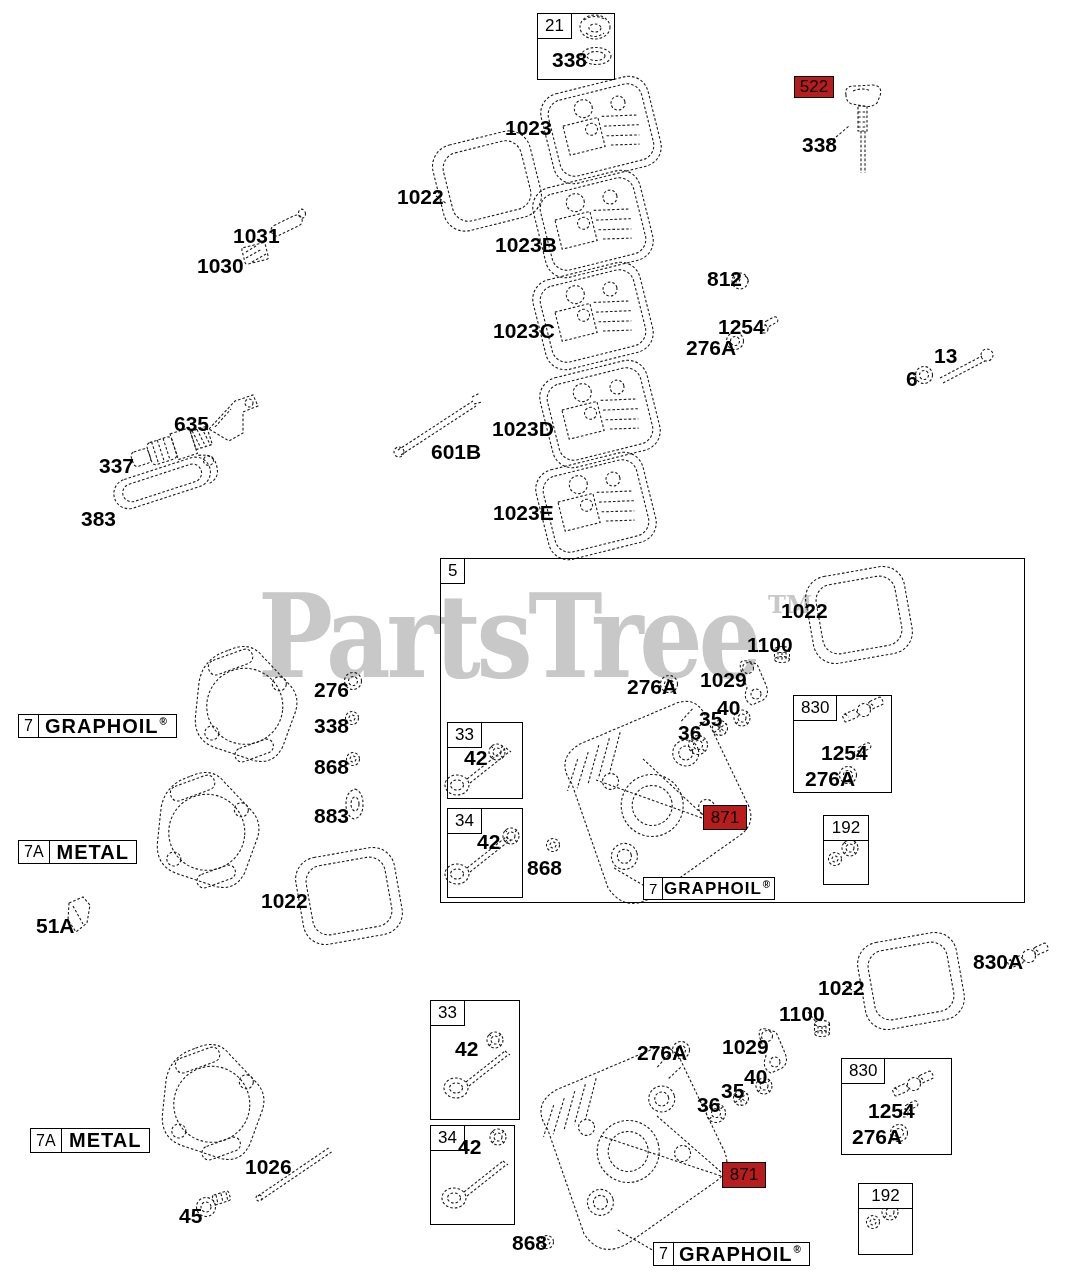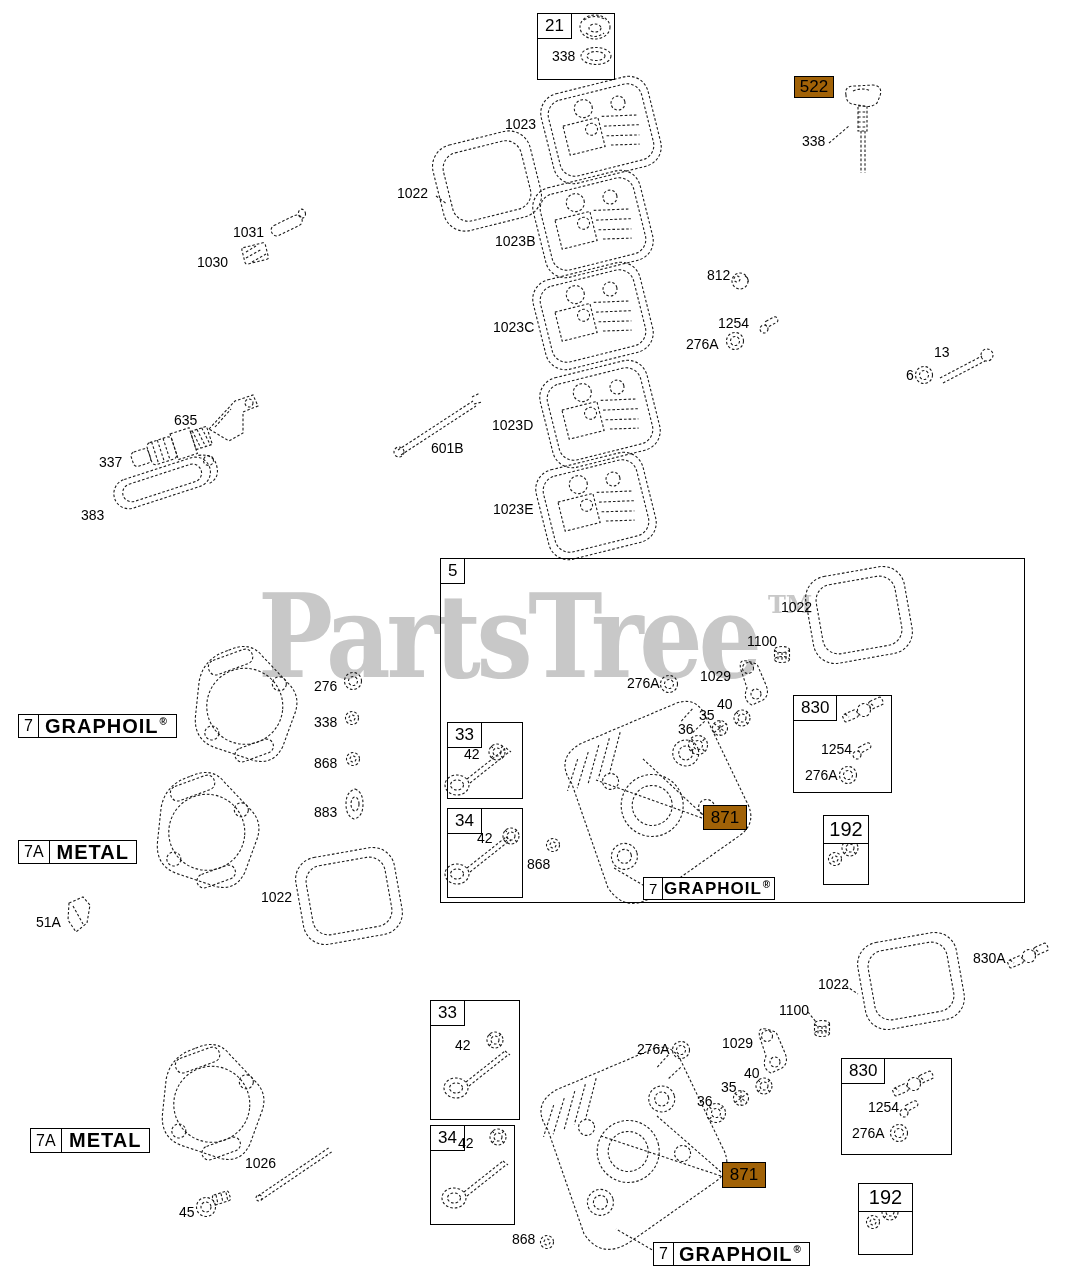--- a/index.html
+++ b/index.html
@@ -10,27 +10,27 @@
       font-family:"DejaVu Serif",serif;font-weight:bold;color:#c8c8c8;
       font-size:116px;letter-spacing:-5px;white-space:nowrap;
       transform:scaleX(.86);transform-origin:left top;}
   #wm-tm{position:absolute;left:768px;top:590px;z-index:0;font-family:"DejaVu Serif",serif;
       font-weight:bold;color:#c8c8c8;font-size:24px;}
   
   svg.art{position:absolute;left:0;top:0;z-index:1;}
   svg.art *{fill:none;stroke:#1c1c1c;stroke-width:1.1;stroke-dasharray:2.6 2;}
   svg.art .solid{stroke-dasharray:none;stroke-width:1.2;}
   
-  .lbl{position:absolute;font-size:14px;line-height:1.05;white-space:nowrap;z-index:3;}
+  .lbl{position:absolute;font-size:21px;line-height:1.05;white-space:nowrap;z-index:3;font-weight:bold;}
   
   .cbox{position:absolute;border:1.5px solid #000;z-index:2;box-sizing:border-box;}
   .corner{position:absolute;left:0;top:0;border-right:1.5px solid #000;border-bottom:1.5px solid #000;
           background:#fff;font-size:17px;padding:2px 7px;z-index:3;}
-  .solo{display:flex;align-items:center;justify-content:center;font-size:17px;background:#a16207;z-index:3;}
-  .hdr{border-bottom:1.5px solid #000;font-size:20px;text-align:center;padding:2px 0;background:#fff;}
+  .solo{display:flex;align-items:center;justify-content:center;font-size:17px;background:#b91c1c;z-index:3;}
+  .hdr{border-bottom:1.5px solid #000;font-size:17px;text-align:center;padding:2px 0;background:#fff;}
   
   .tag{position:absolute;border:1.5px solid #000;background:#fff;display:flex;z-index:3;box-sizing:border-box;}
   .tag .ref{display:flex;align-items:center;justify-content:center;border-right:1.5px solid #000;
             font-size:16px;padding:0 5px;}
   .tag .nm{display:flex;align-items:center;justify-content:center;flex:1;font-weight:bold;
            font-size:20px;letter-spacing:1px;}
   .tag .reg{font-size:10px;align-self:flex-start;margin:1px 2px 0 1px;}
   
   #gs-sec{position:absolute;left:10px;top:622px;width:402px;height:313px;z-index:2;
           border-left:1.5px solid #000;border-right:1.5px solid #000;border-bottom:1.5px solid #000;box-sizing:border-box;}

